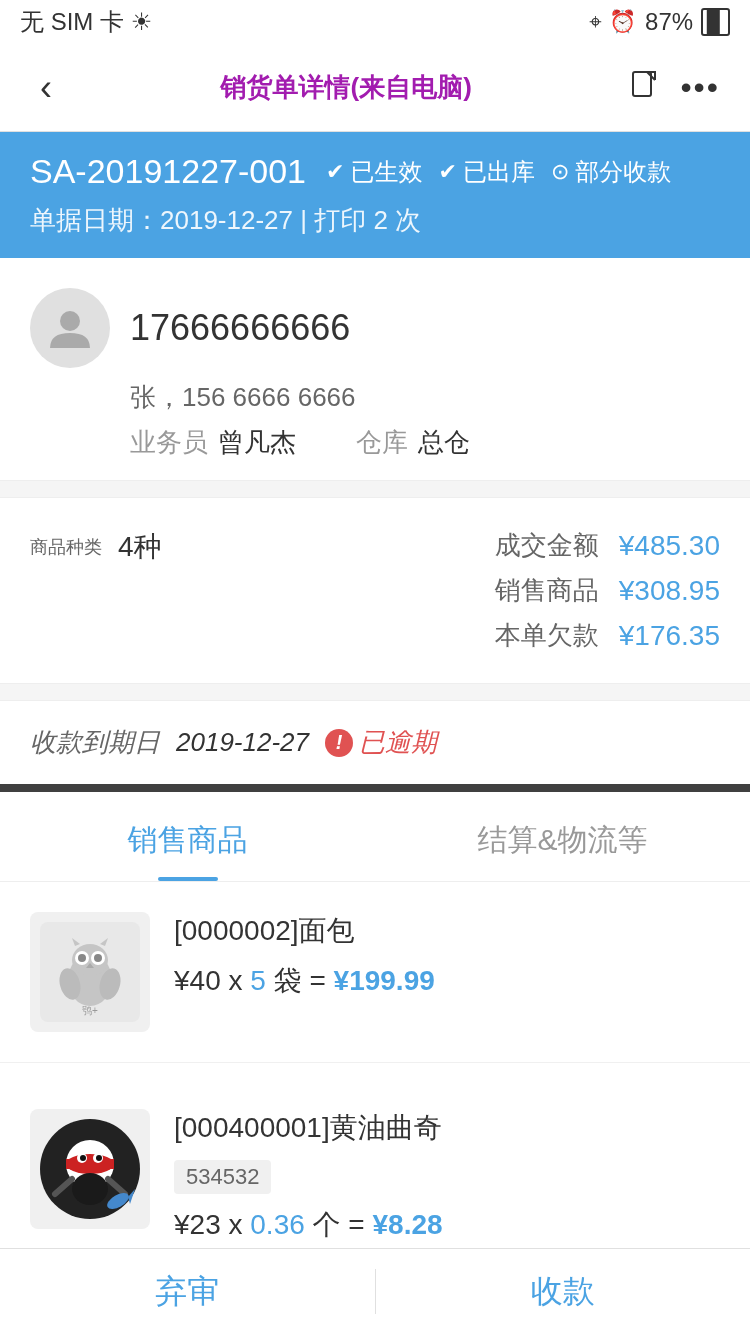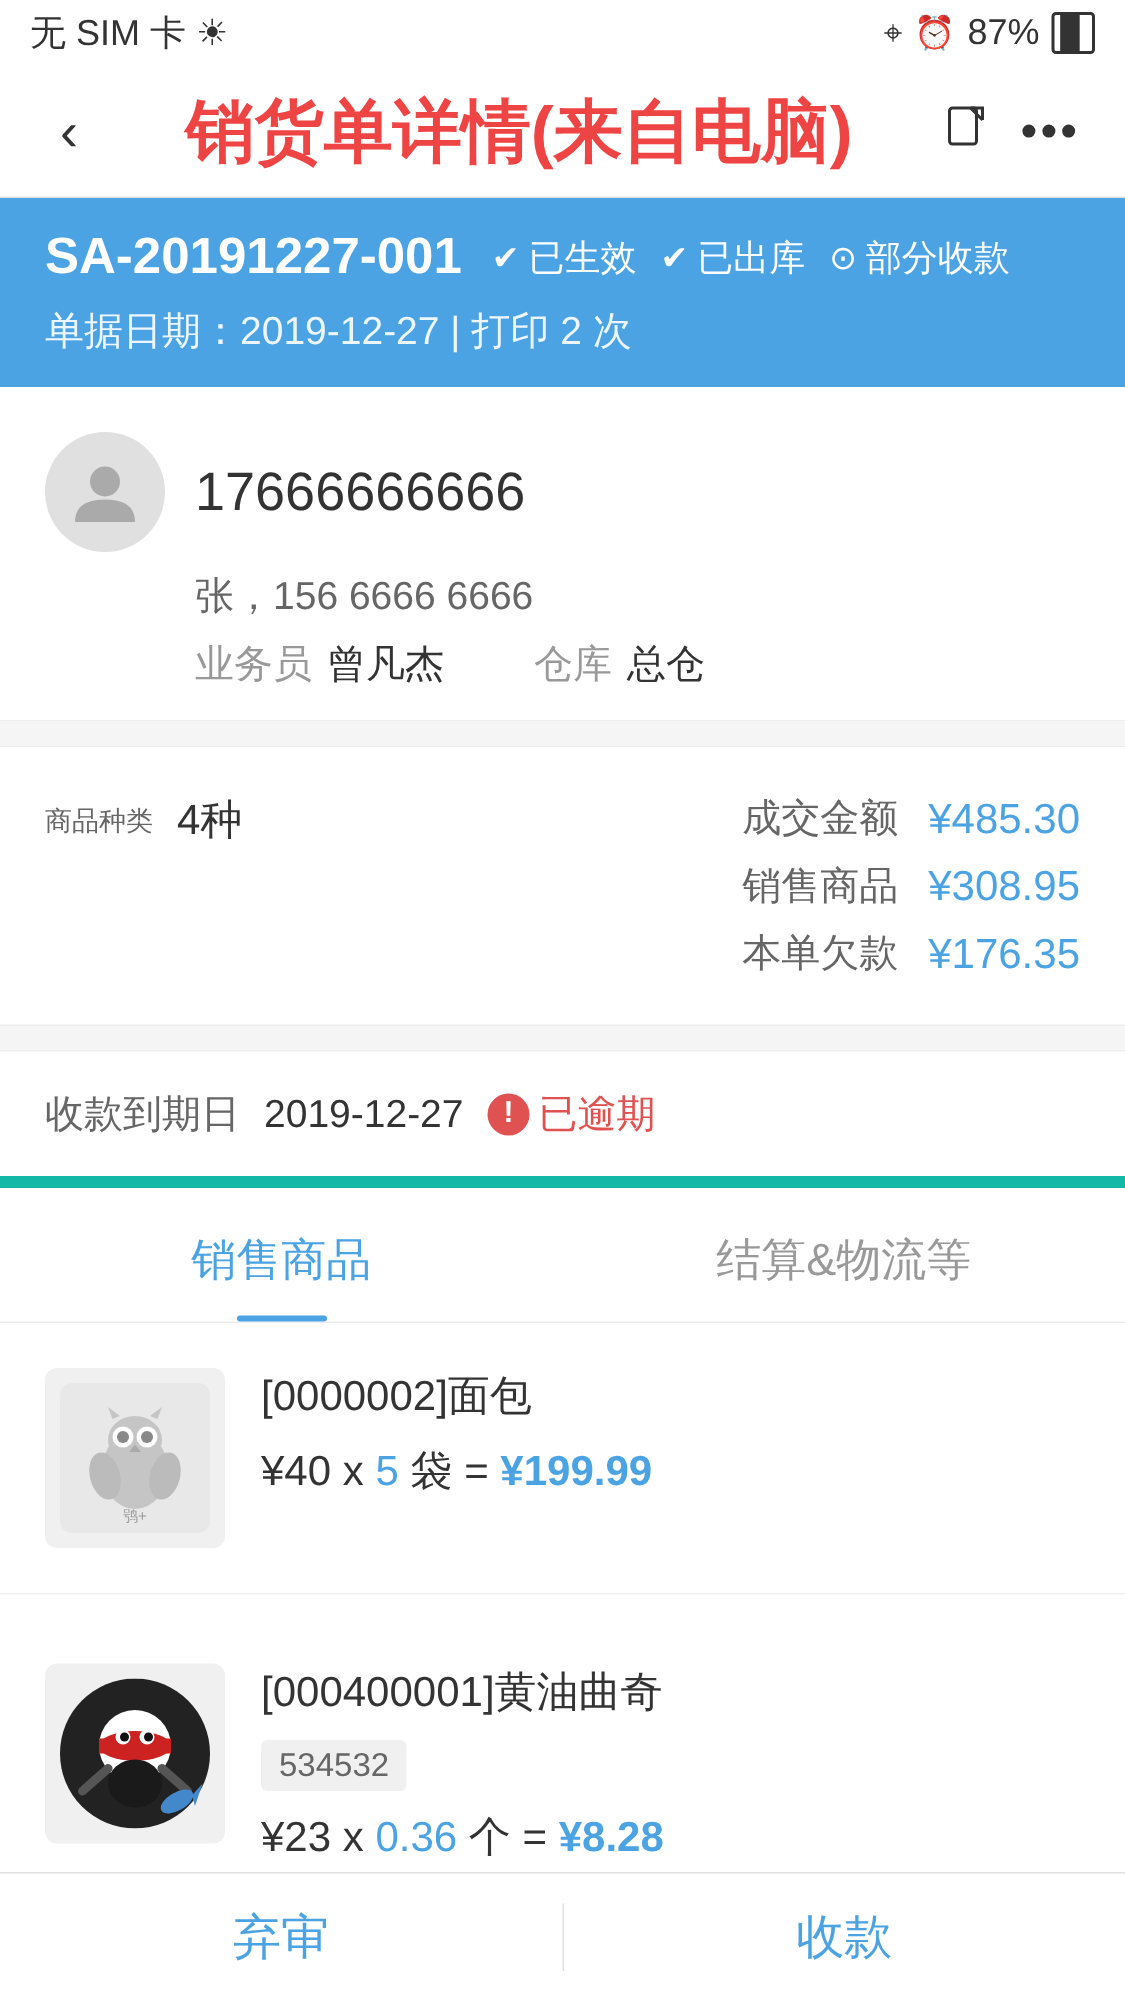--- a/index.html
+++ b/index.html
@@ -35,40 +35,40 @@
       padding: 0 30px;
       border-bottom: 1px solid #e0e0e0;
     }
     .nav-back {
       font-size: 36px;
       color: #333;
       cursor: pointer;
       padding: 10px;
     }
     .nav-title {
-      font-size: 46px;
+      font-size: 26px;
       font-weight: 600;
-      color: #ef4444;
+      color: #a21caf;
     }
     .nav-actions { display: flex; gap: 20px; align-items: center; }
     .nav-action-icon { font-size: 30px; color: #333; cursor: pointer; }
     
     .header-banner {
       background: #4BA3E3;
       padding: 20px 30px;
     }
     .header-top {
       display: flex;
       align-items: center;
       gap: 20px;
       margin-bottom: 12px;
     }
     .order-id {
       font-size: 34px;
-      font-weight: 700;
+      font-weight: 400;
       color: #fff;
     }
     .badges { display: flex; gap: 16px; align-items: center; }
     .badge {
       display: flex;
       align-items: center;
       gap: 6px;
       color: #fff;
       font-size: 24px;
     }
@@ -152,21 +152,22 @@
       align-items: center;
     }
     .stats-item-label { font-size: 26px; color: #666; }
     .stats-item-value { font-size: 28px; color: #4BA3E3; font-weight: 500; }
     
     .due-section {
       background: #fff;
       padding: 24px 30px;
       margin-top: 16px;
       border-top: 1px solid #eee;
-      border-bottom: 8px solid #14b8a6;
+      border-bottom: 8px solid #404040;
+      font-style: italic;
     }
     .due-row {
       display: flex;
       align-items: center;
       gap: 16px;
       font-size: 26px;
       color: #666;
     }
     .due-label { color: #666; }
     .due-date { color: #333; }

